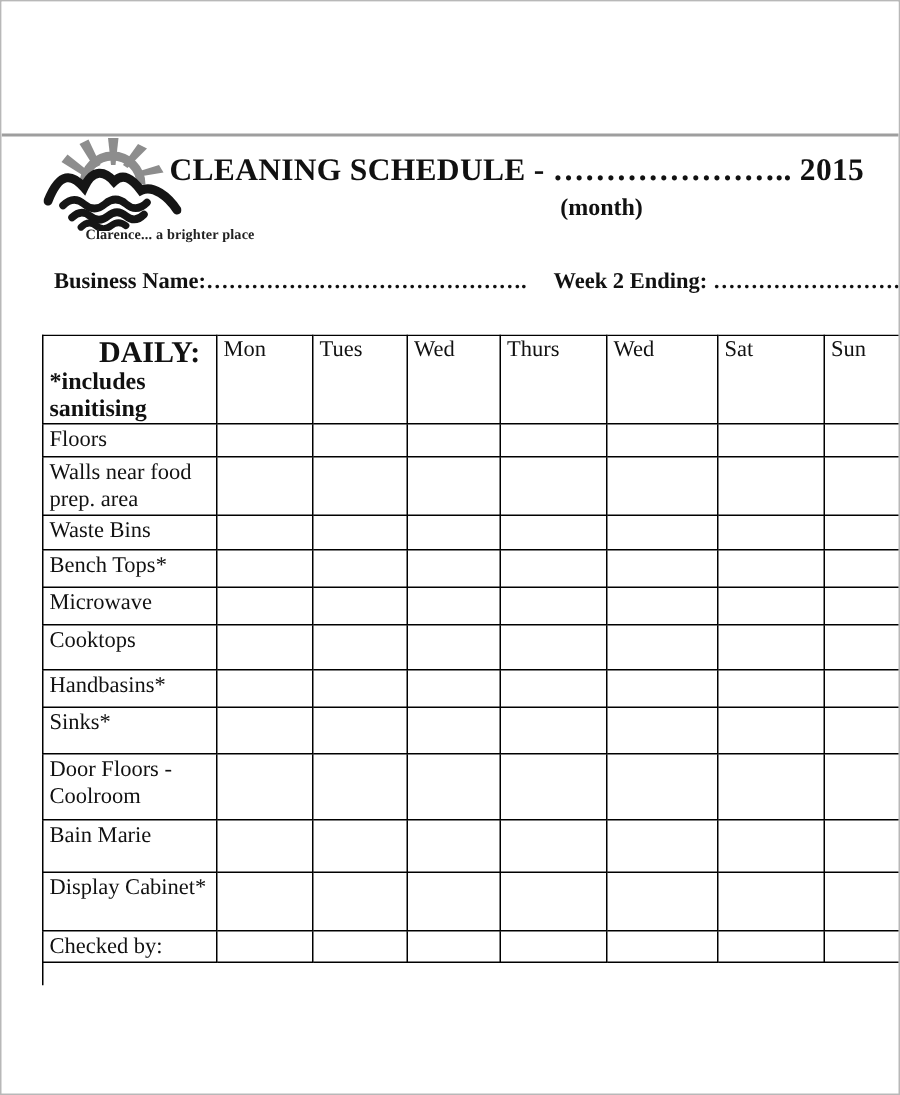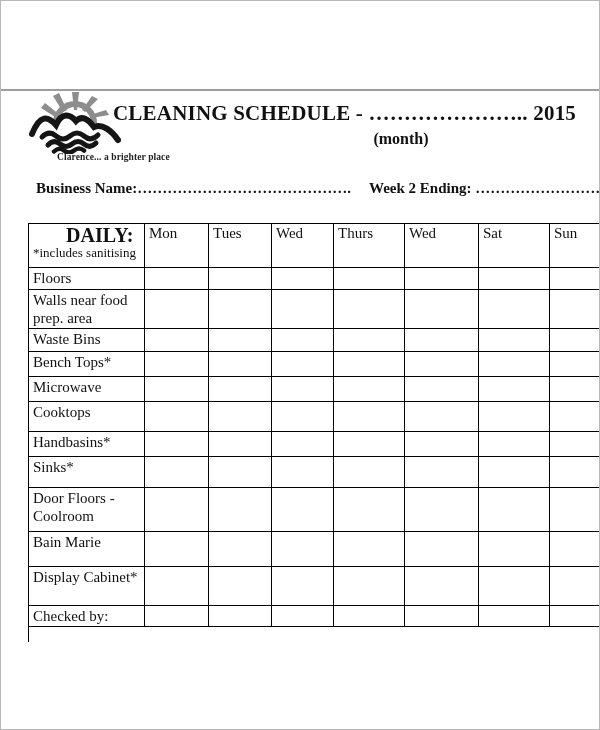--- a/index.html
+++ b/index.html
@@ -44,21 +44,21 @@
   table.sched{
     border-collapse:collapse;table-layout:fixed;width:591px;
   }
   table.sched th,table.sched td{
     border:1.5px solid #000;padding:1px 4px;box-sizing:border-box;
     font-size:15px;vertical-align:top;text-align:left;font-weight:normal;
     overflow:hidden;
   }
   th.corner{vertical-align:middle;padding-left:5px;}
   .corner-title{font-size:20px;font-weight:bold;line-height:1.05;margin-left:33px;}
-  .corner-sub{font-size:13px;font-weight:normal;line-height:1.1;}
+  .corner-sub{font-size:16px;font-weight:bold;line-height:1.1;}
   th.day{font-weight:bold;text-align:center;vertical-align:middle;font-size:15.5px;margin-top:29px;}
   tr.r-head{height:44px;}
   tr.r1{height:22px;} tr.r2{height:37px;} tr.r3{height:23px;}
   tr.r4{height:25px;} tr.r5{height:25px;} tr.r6{height:30px;}
   tr.r7{height:25px;} tr.r8{height:31px;} tr.r9{height:44px;}
   tr.r10{height:35px;} tr.r11{height:39px;} tr.r12{height:20px;}
   td.lbl{line-height:1.2;}
   td.open-bottom{border-bottom:none;}
   .stub{width:2px;height:15px;border-left:1.5px solid #000;}
 </style>

